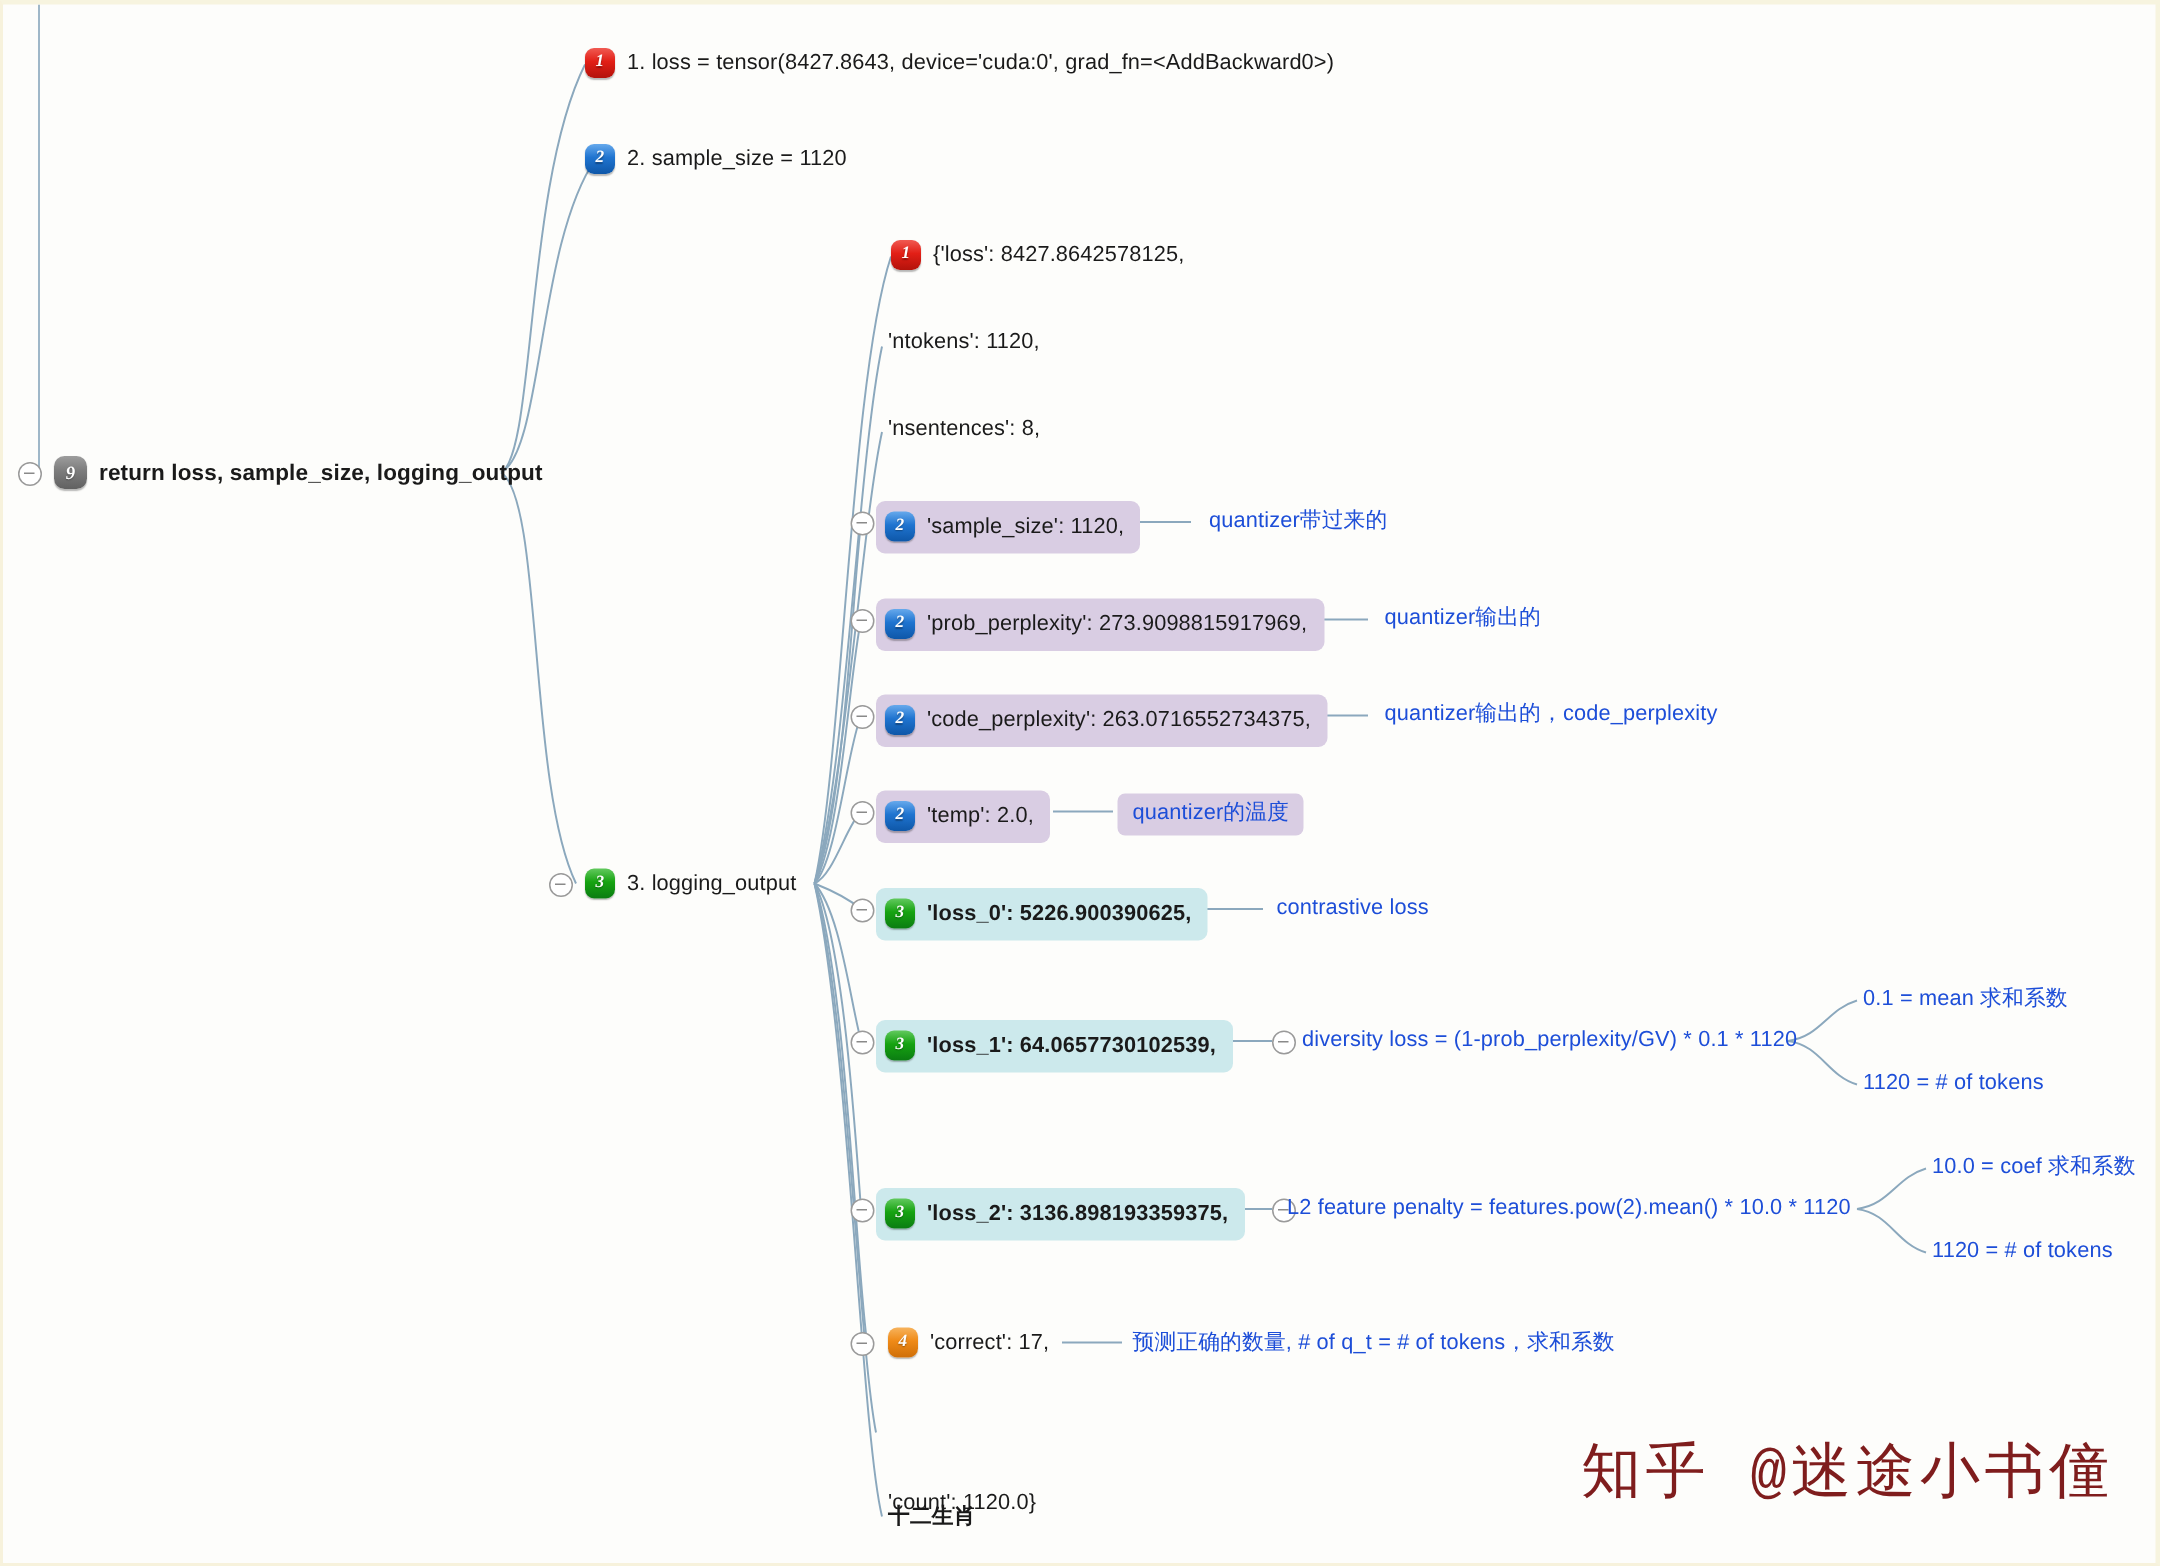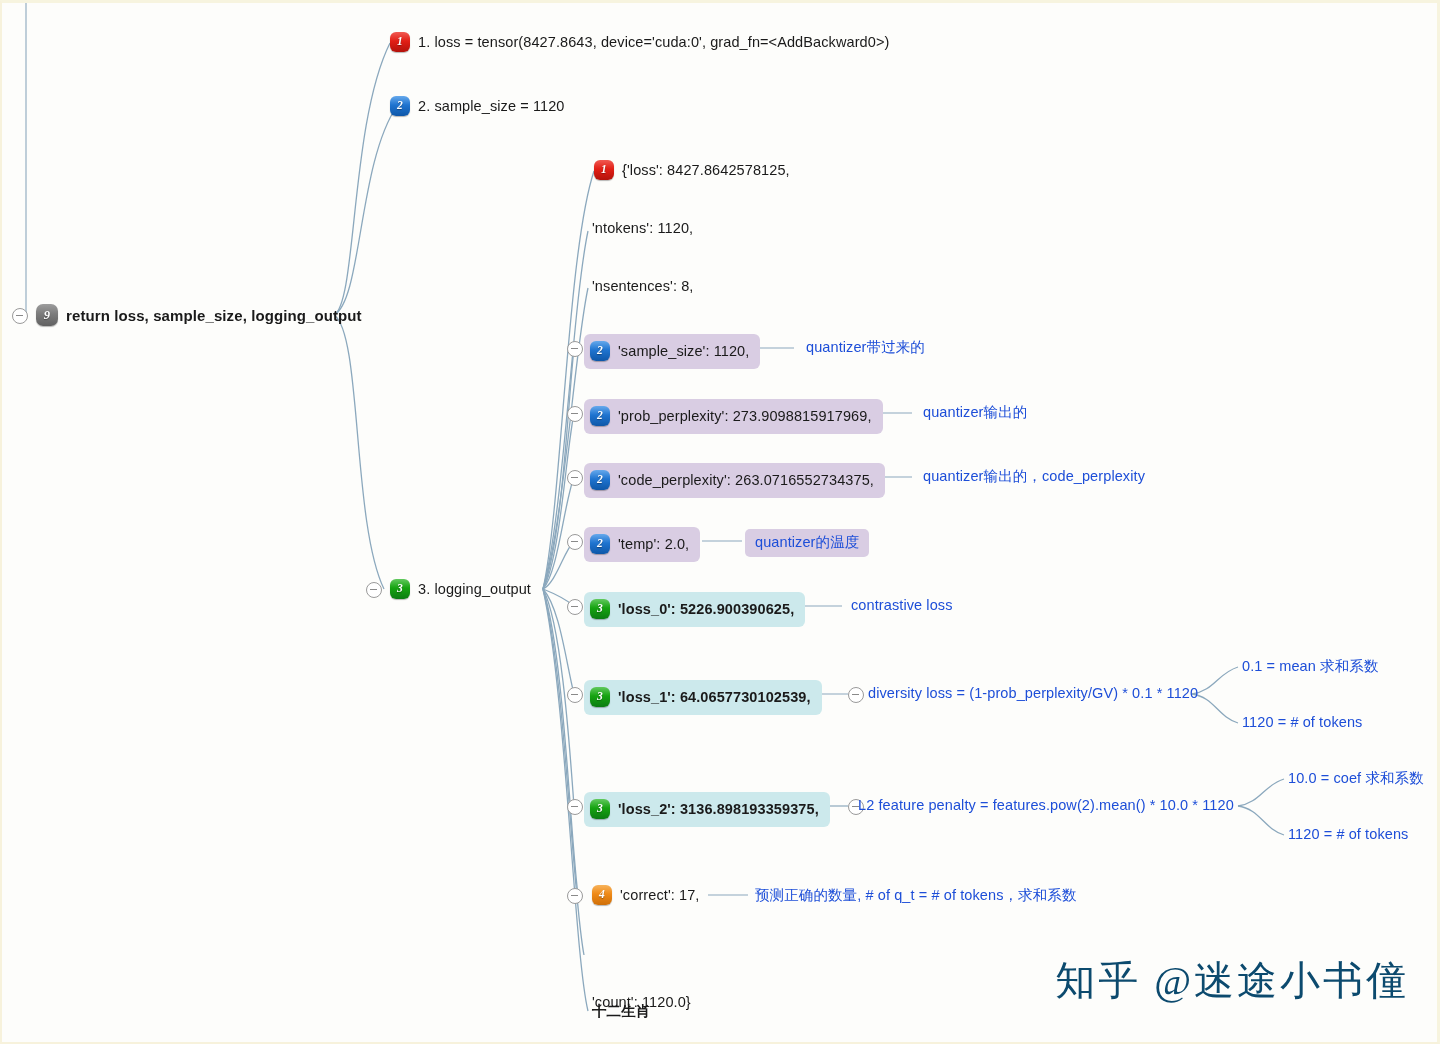--- a/index.html
+++ b/index.html
@@ -101,23 +101,23 @@
   .note-pill {
     background: #d9cde3;
     padding: 6px 10px 7px;
     border-radius: 5px;
   }
   .watermark {
     position: absolute;
     right: 28px;
     bottom: 34px;
     font-size: 40px;
-    color: #0c4a6e;
+    color: #7f1d1d;
     letter-spacing: 3px;
-    font-family: Liberation Serif, serif;
+    font-family: Liberation Mono, monospace;
     user-select: none;
     margin-left: 44px;
   }
 </style>
 </head>
 <body>
 
 <div id="canvas">
 
   <svg class="links" viewBox="0 0 1440 1044">

